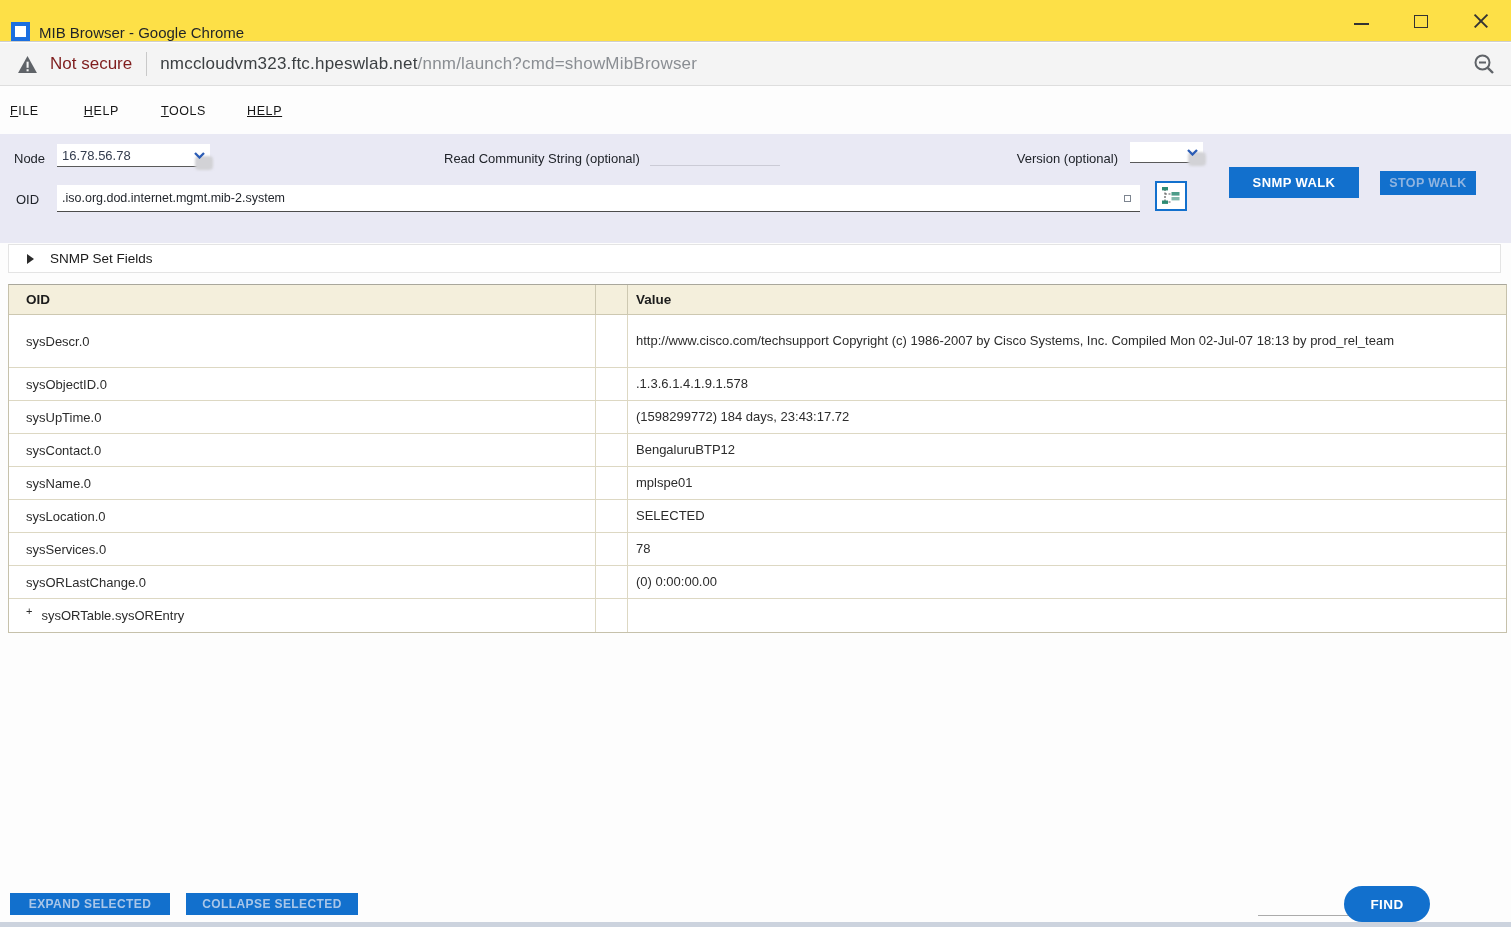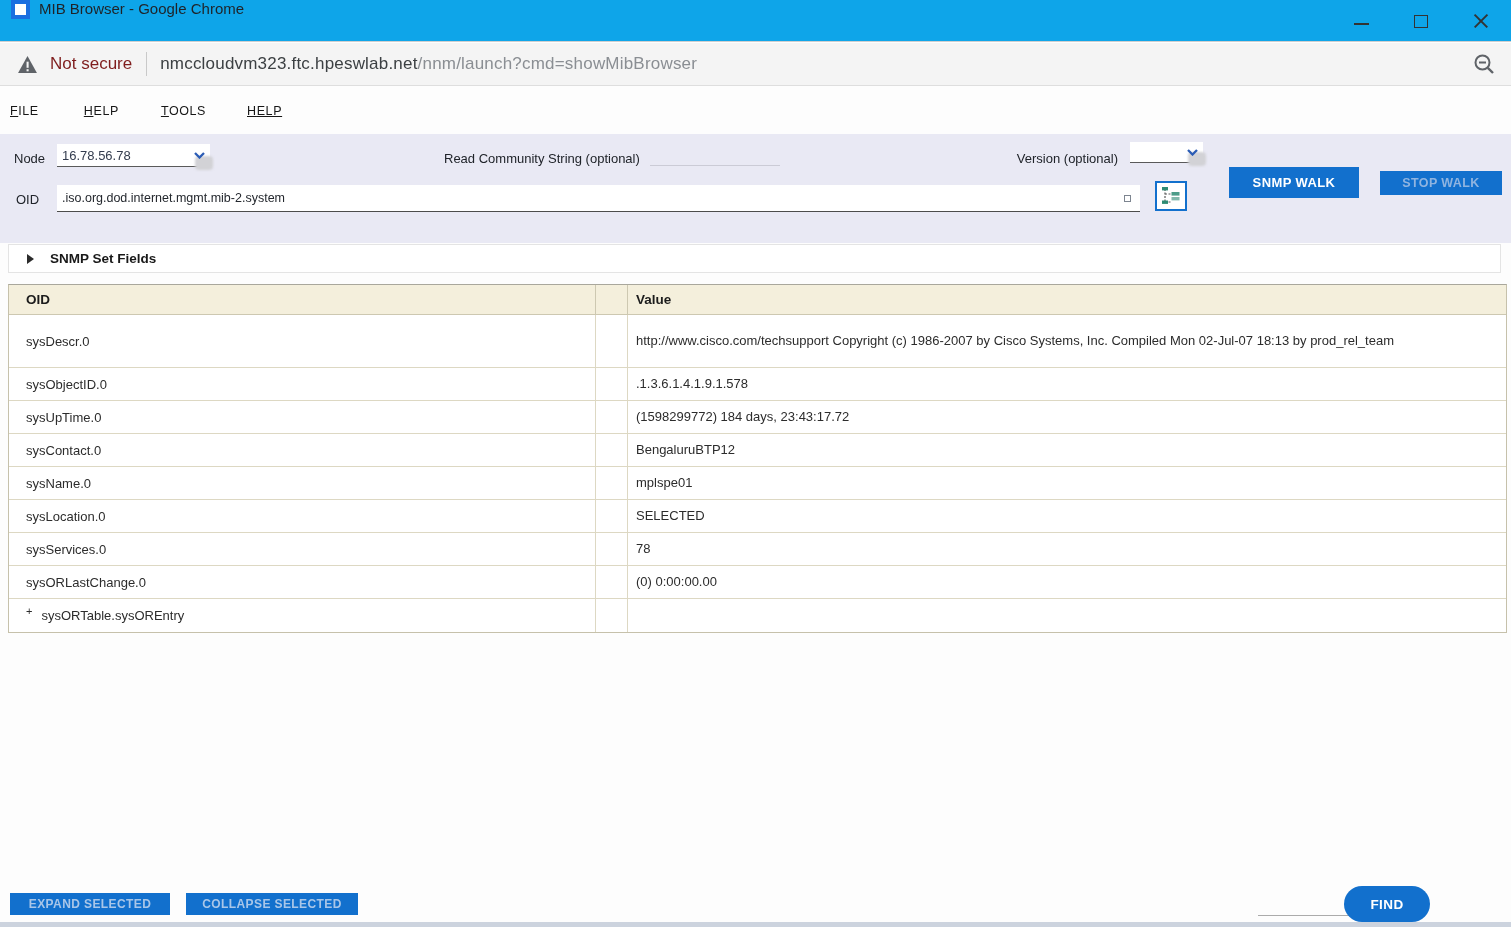--- a/index.html
+++ b/index.html
@@ -1,21 +1,21 @@
 <!DOCTYPE html>
 <html><head>
 <meta charset="utf-8">
 <style>
   * { margin:0; padding:0; box-sizing:border-box; }
   html,body { width:1511px; height:927px; overflow:hidden; }
   body { font-family:"Liberation Sans", sans-serif; background:#fdfdfd; color:#222; }
   .window { position:absolute; inset:0; width:1511px; height:927px; background:#fdfdfd; }
 
   
-  .titlebar { position:absolute; top:0; left:0; right:0; height:42px; background:#0ea5e9; border-bottom:1px solid #cfcfcf; display:flex; align-items:flex-start; }
+  .titlebar { position:absolute; top:0; left:0; right:0; height:42px; background:#fde047; border-bottom:1px solid #cfcfcf; display:flex; align-items:flex-end; }
   .app-icon { width:19px; height:19px; margin-left:11px; border:4px solid #1b6fe0; background:#ffffff; position:relative; }
   .app-icon::after { content:""; position:absolute; right:-6px; top:-6px; width:7px; height:7px; background:#e7e9ec; border-left:2px solid #1b6fe0; border-bottom:2px solid #1b6fe0; opacity:0; }
   .title-text { margin-left:9px; font-size:15px; color:#1f2328; }
   .win-controls { position:absolute; right:0; top:0; height:42px; display:flex; }
   .wc { width:60px; height:42px; background:transparent; border:none; display:flex; align-items:center; justify-content:center; cursor:pointer; }
   .glyph-min { width:15px; height:0; border-top:2px solid #333; margin-top:6px; }
   .glyph-max { width:14px; height:13px; border:1.5px solid #333; background:transparent; }
   .glyph-close { position:relative; width:16px; height:16px; }
   .glyph-close::before,.glyph-close::after { content:""; position:absolute; left:-1px; top:7px; width:18px; height:1.8px; background:#333; }
   .glyph-close::before { transform:rotate(45deg); }
@@ -55,26 +55,26 @@
   .chev-wrap { position:relative; width:22px; height:100%; display:flex; align-items:center; justify-content:center; }
   .chev-shadow { position:absolute; right:-3px; bottom:-4px; width:18px; height:14px; background:#d2d2d6; border-radius:4px; filter:blur(1px); }
   .chev { position:relative; }
   .input-underline { position:absolute; background:transparent; border:none; border-bottom:1px solid #cbcbd6; font-size:13px; color:#222; }
   .input-community { left:650px; top:12px; width:130px; height:20px; }
   .input-oid { position:absolute; left:57px; top:51px; width:1083px; height:27px; background:#ffffff; border:none; border-bottom:1px solid #4c4c4c; font-size:12.5px; color:#24282e; padding:0 20px 0 5px; font-family:"Liberation Sans", sans-serif; }
   .oid-grip { position:absolute; left:1124px; top:61px; width:7px; height:7px; border:1px solid #7d8590; background:#fff; }
   .tree-btn { position:absolute; left:1155px; top:47px; width:32px; height:30px; background:#ffffff; border:2px solid #1270cd; display:flex; align-items:center; justify-content:center; cursor:pointer; }
   .btn { border:none; color:#ffffff; background:#1270cd; font-weight:bold; font-family:"Liberation Sans", sans-serif; cursor:pointer; letter-spacing:0.4px; }
   .btn-snmpwalk { position:absolute; left:1229px; top:33px; width:130px; height:31px; font-size:13px; }
-  .btn-stopwalk { position:absolute; left:1380px; top:37px; width:122px; height:24px; font-size:12.5px; color:#8fb4e0; }
+  .btn-stopwalk { position:absolute; left:1380px; top:37px; width:96px; height:24px; font-size:12.5px; color:#8fb4e0; }
 
   
   .setfields { position:absolute; top:244px; left:8px; width:1493px; height:29px; background:#ffffff; border:1px solid #e4e4e4; display:flex; align-items:center; cursor:pointer; }
   .tri { width:0; height:0; border-left:7px solid #2b2b2b; border-top:5px solid transparent; border-bottom:5px solid transparent; margin-left:18px; }
-  .sf-label { margin-left:16px; font-size:13.5px; font-weight:bold; color:#191919;text-align:right; }
+  .sf-label { margin-left:16px; font-size:13.5px; font-weight:normal; color:#191919;text-align:right; }
 
   
   .mibtable { position:absolute; top:284px; left:8px; width:1499px; border:1px solid #c6c1ab; border-top:1px solid #a9a79c; background:#fff; }
   .thead { display:flex; height:30px; background:#f4efdc; border-bottom:1px solid #cdc8b1; font-weight:bold; font-size:13.5px; color:#1c1c1c; }
   .trow { display:flex; min-height:33px; border-bottom:1px solid #ddd8c3; font-size:13px; color:#2c2c2c; background:#fff; }
   .trow:last-child { border-bottom:none; }
   .c-oid { flex:0 0 587px; display:flex; align-items:center; padding-left:17px; border-right:1px solid #ddd8c3; }
   .thead .c-oid { border-right:1px solid #cdc8b1; }
   .c-spacer { flex:0 0 32px; border-right:1px solid #ddd8c3; }
   .thead .c-spacer { border-right:1px solid #cdc8b1; }

